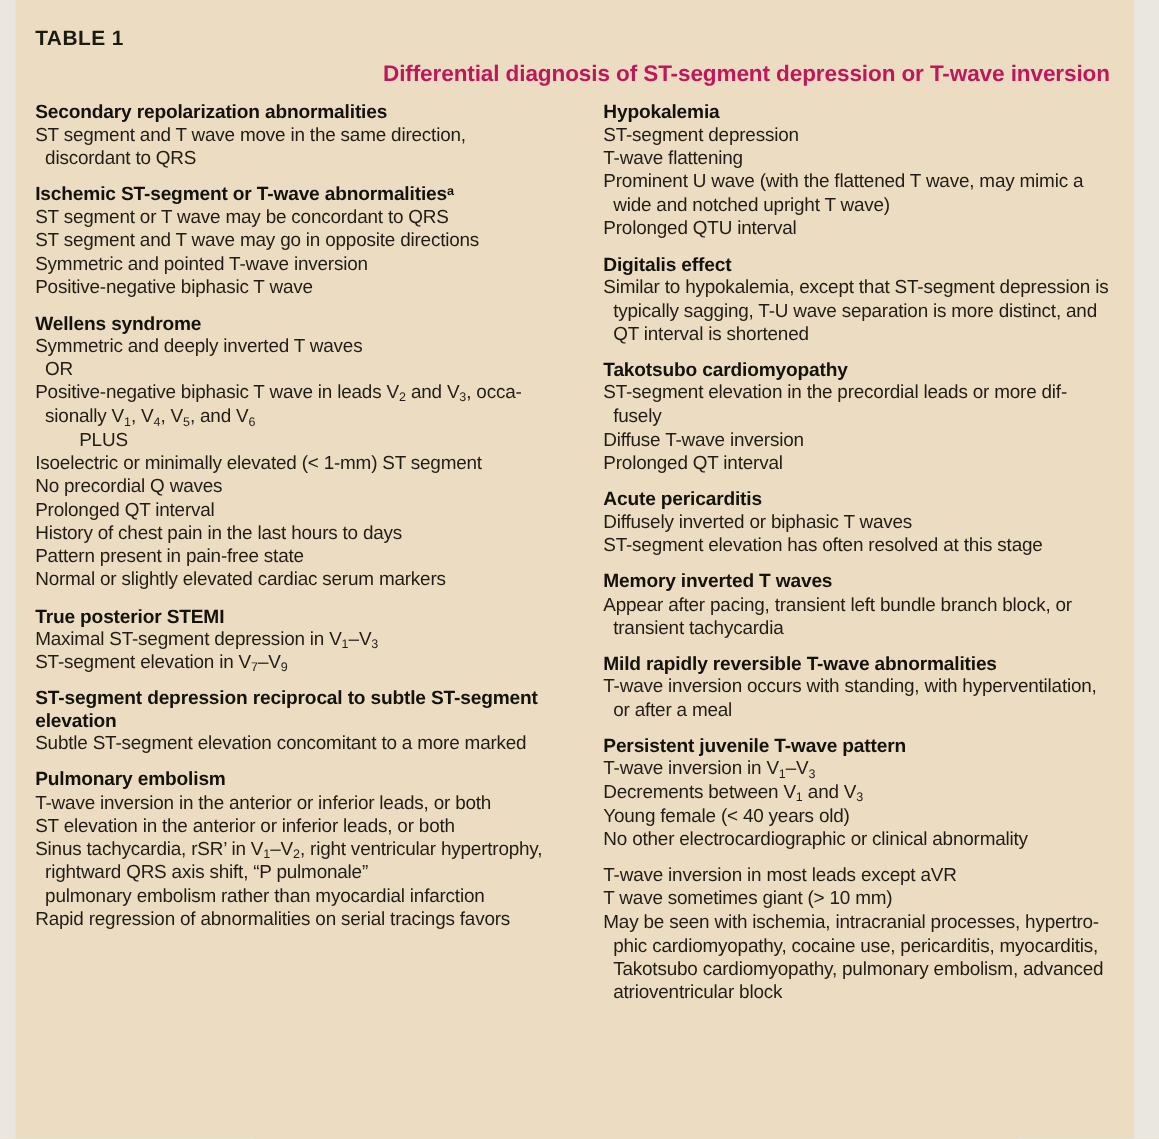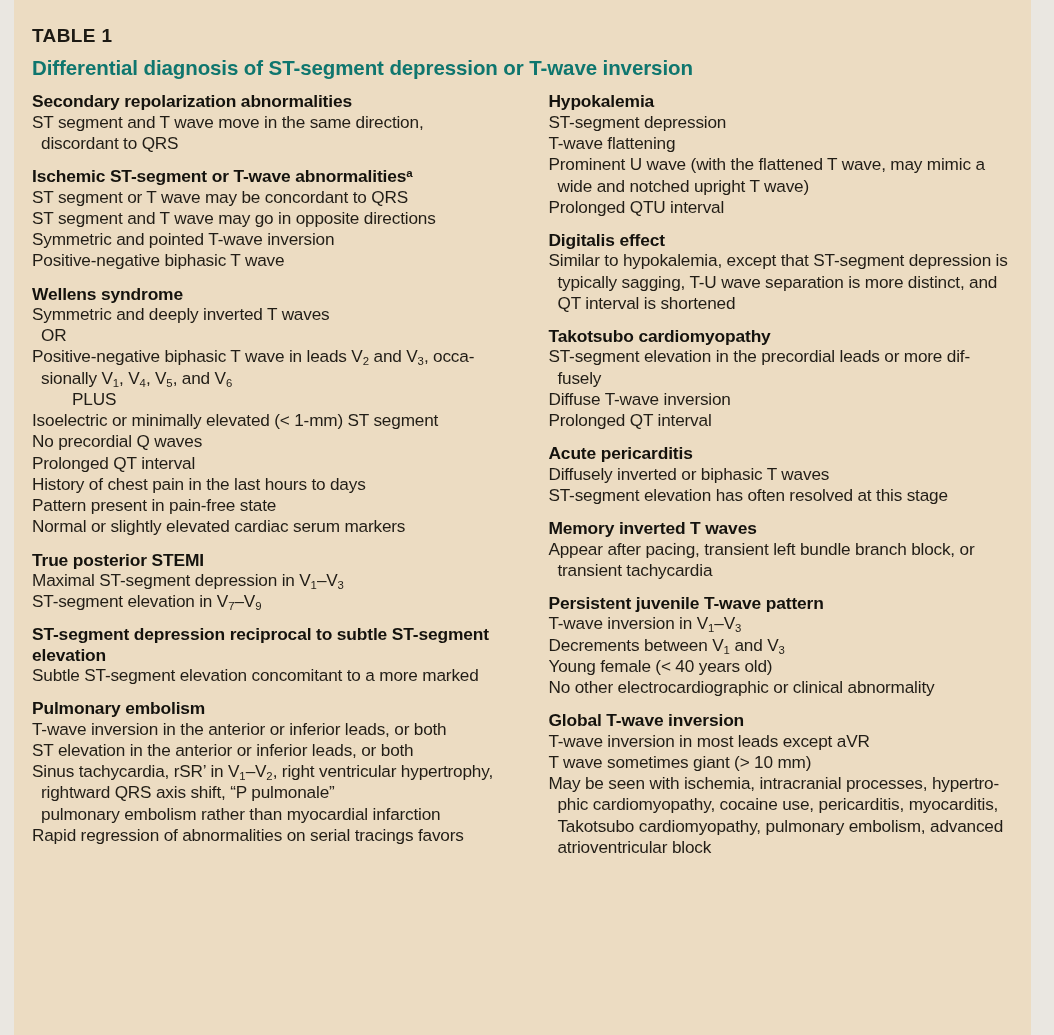--- a/index.html
+++ b/index.html
@@ -31,24 +31,25 @@
     font-size: 19px;
     font-weight: bold;
     color: #1d1a14;
     letter-spacing: 0.4px;
     margin: 0 0 11px 0;
     line-height: 1.05;
   }
   .table-title {
     font-size: 20.5px;
     font-weight: bold;
-    color: #0f766e;
+    color: #be185d;
     letter-spacing: -0.1px;
     margin: 0 0 12px 0;
     line-height: 1.1;
+    text-align: right;
   }
 
   
   .columns {
     display: flex;
     align-items: flex-start;
     gap: 12px;
   }
   .column { width: 50%; }
   .column.left  { padding-right: 14px; }
@@ -195,30 +196,36 @@
           </div>
         </div>
         <div class="section">
           <div class="section-heading">Memory inverted T waves</div>
           <div class="section-lines">
             <div class="line">Appear after pacing, transient left bundle branch block, or</div>
             <div class="line indent-1">transient tachycardia</div>
           </div>
         </div>
         <div class="section">
+          <div class="section-heading">Mild rapidly reversible T-wave abnormalities</div>
+          <div class="section-lines">
+            <div class="line">T-wave inversion occurs with standing, with hyperventilation,</div>
+            <div class="line indent-1">or after a meal</div>
+          </div>
+        </div>
+        <div class="section">
           <div class="section-heading">Persistent juvenile T-wave pattern</div>
           <div class="section-lines">
             <div class="line">T-wave inversion in V<sub>1</sub>–V<sub>3</sub></div>
             <div class="line">Decrements between V<sub>1</sub> and V<sub>3</sub></div>
             <div class="line">Young female (&lt; 40 years old)</div>
             <div class="line">No other electrocardiographic or clinical abnormality</div>
           </div>
         </div>
         <div class="section">
-          <div class="section-heading">Global T-wave inversion</div>
           <div class="section-lines">
             <div class="line">T-wave inversion in most leads except aVR</div>
             <div class="line">T wave sometimes giant (&gt; 10 mm)</div>
             <div class="line">May be seen with ischemia, intracranial processes, hypertro-</div>
             <div class="line indent-1">phic cardiomyopathy, cocaine use, pericarditis, myocarditis,</div>
             <div class="line indent-1">Takotsubo cardiomyopathy, pulmonary embolism, advanced</div>
             <div class="line indent-1">atrioventricular block</div>
           </div>
         </div>
       </div>

